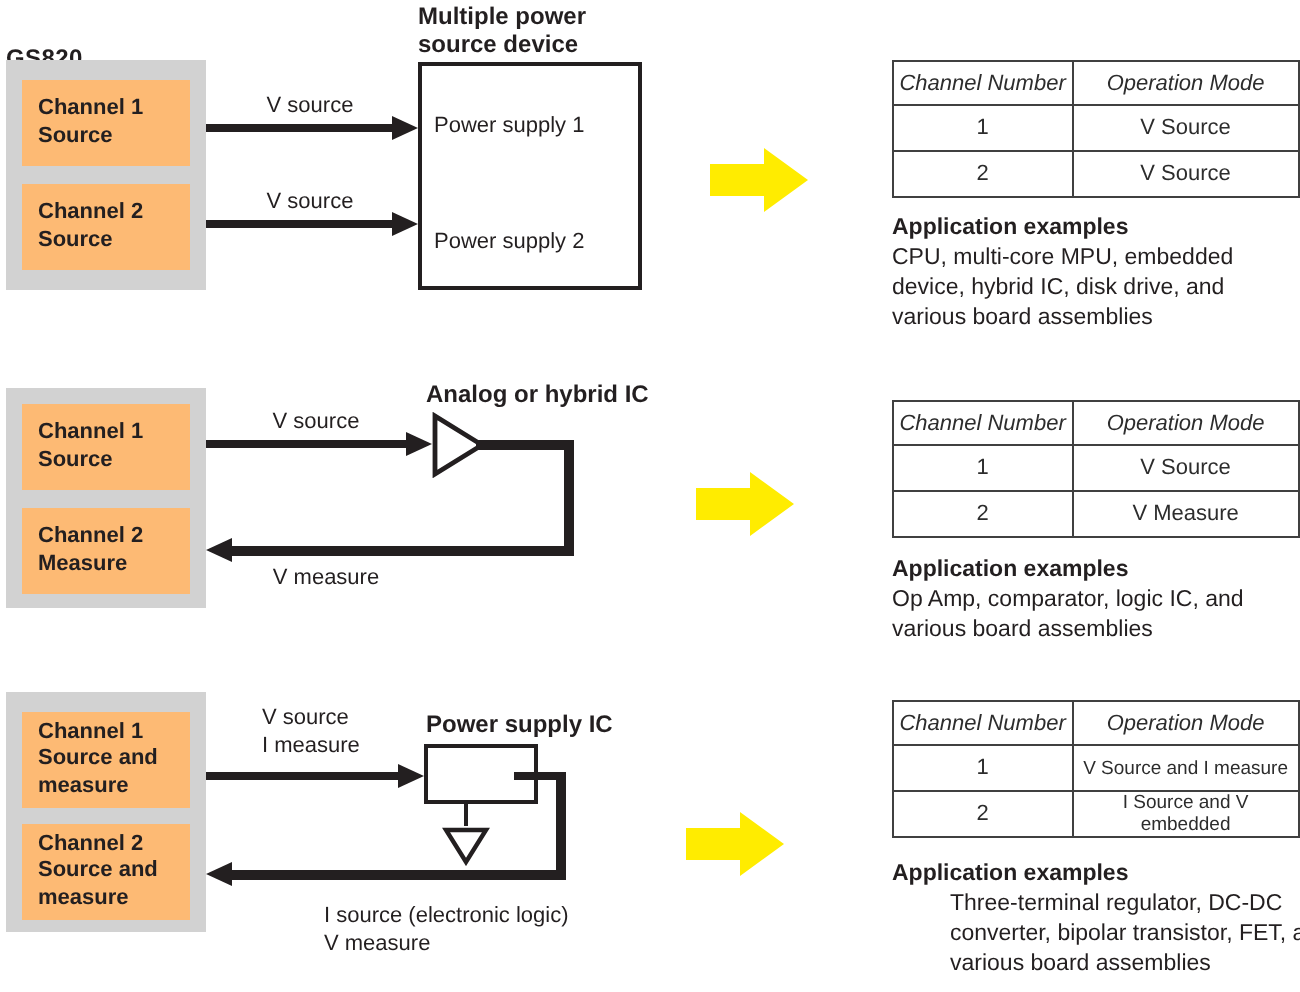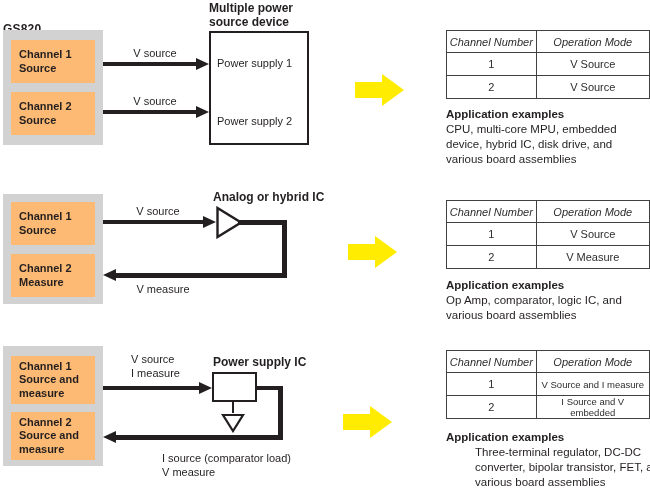--- a/index.html
+++ b/index.html
@@ -11,21 +11,21 @@
   .panel{background:#d2d2d2;}
   .chbox{background:#fdba74;display:flex;align-items:center;}
   .chbox span{font-weight:bold;font-size:11px;line-height:1.22;white-space:pre-line;padding-left:8px;display:block;}
   .alabel{font-size:11px;text-align:center;}
   .alabel-left{font-size:11px;text-align:left;white-space:pre-line;line-height:1.3;}
   .hline{background:#231f20;}
   .vline{background:#231f20;}
   .head-right{width:0;height:0;border-top:6px solid transparent;border-bottom:6px solid transparent;border-left:13px solid #231f20;}
   .head-left{width:0;height:0;border-top:6px solid transparent;border-bottom:6px solid transparent;border-right:13px solid #231f20;}
   .dtitle{font-weight:bold;font-size:12px;line-height:1.18;white-space:pre-line;}
-  .devbox{background:#fff;border:2px solid #231f20;}
+  .devbox{background:#fff;border:2px solid #231f20;padding-left:12px;}
   .devitem{font-size:11px;}
   .optable{border-collapse:collapse;background:#fff;}
   .optable th,.optable td{border:1px solid #404040;font-weight:normal;text-align:center;vertical-align:middle;font-size:11px;color:#2d2d2d;padding:0 2px;}
   .optable th{height:21px;font-style:italic;}
   .optable td{height:22px;}
   .c1{width:85px;}
   .c2{width:109px;}
   .sm{font-size:9.5px !important;}
   .apptitle{font-weight:bold;font-size:11.5px;}
   .apptext{font-size:11.5px;line-height:1.32;}
@@ -165,21 +165,21 @@
     <div class="abs hline" style="left:257px;top:386px;width:26px;height:4px;"></div>
     <div class="abs vline" style="left:278px;top:386px;width:5px;height:54px;"></div>
     <div class="abs hline" style="left:114px;top:435px;width:169px;height:5px;"></div>
     <div class="abs head-left" style="left:103px;top:431px;"></div>
 
     <div class="abs vline" style="left:232px;top:400px;width:2px;height:13px;"></div>
     <svg class="abs" style="left:221px;top:413px;" width="24" height="20" viewBox="0 0 24 20">
       <polygon points="2,2 22,2 12,18" fill="#ffffff" stroke="#231f20" stroke-width="2.2"></polygon>
     </svg>
 
-    <div class="abs alabel-left" style="left:162px;top:451px;">I source (comparator load)
+    <div class="abs alabel-left" style="left:162px;top:451px;">I source (electronic logic)
 V measure</div>
 
     <svg class="abs" style="left:343px;top:405px;" width="50" height="34" viewBox="0 0 50 34">
       <polygon points="0,9 27,9 27,1 49,17 27,33 27,25 0,25" fill="#ffec00"></polygon>
     </svg>
 
     <table class="optable abs" style="left:446px;top:350px;">
       <tbody>
           <tr>
         <th class="c1">Channel Number</th>

